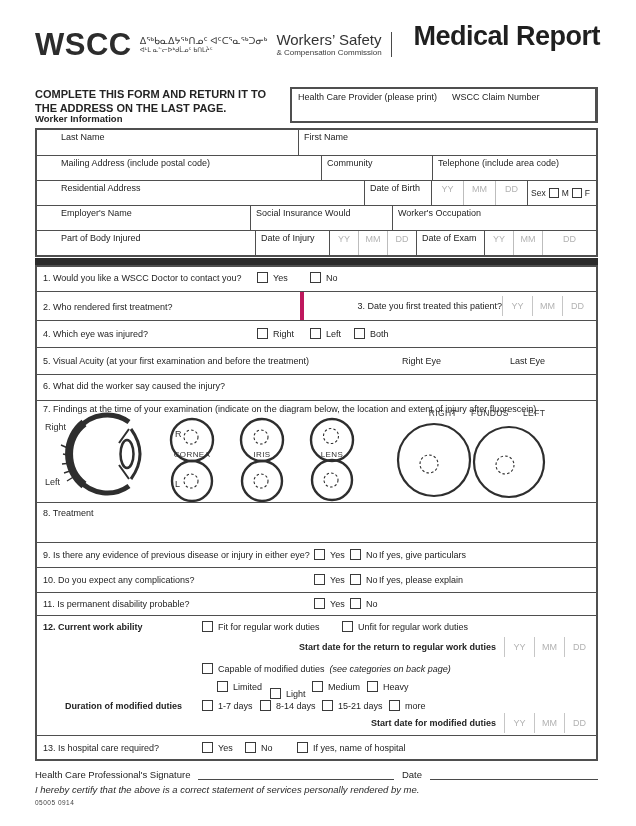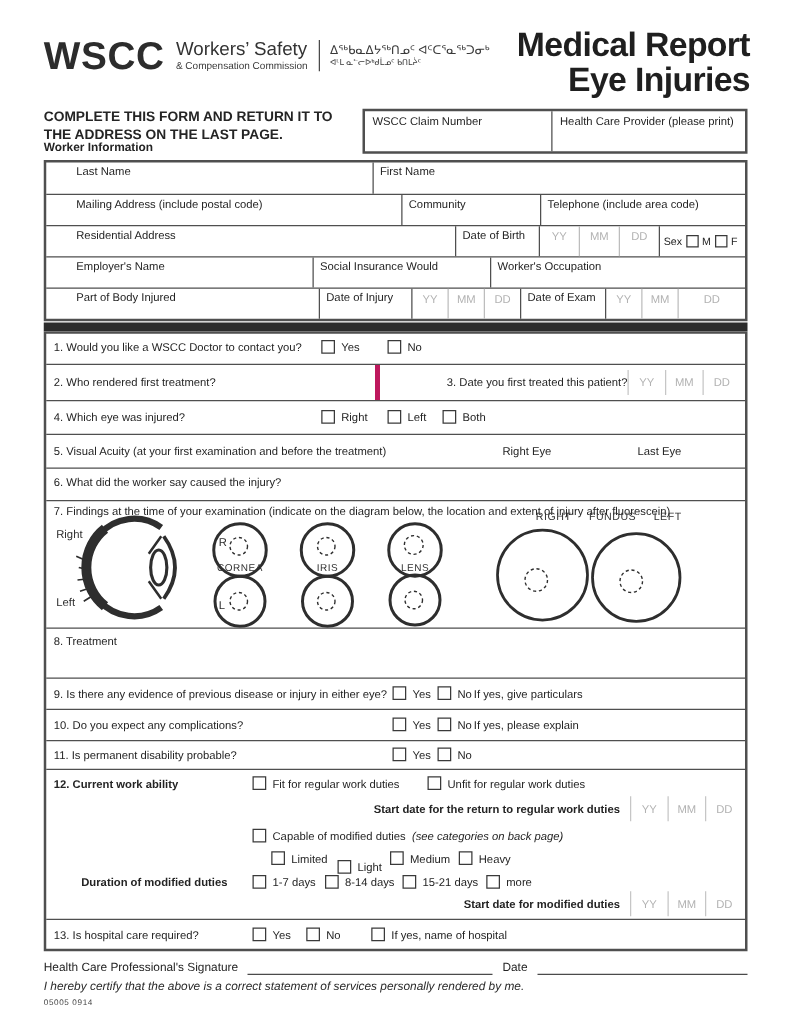--- a/index.html
+++ b/index.html
@@ -65,42 +65,41 @@
   #sig-line1 { flex:1; margin:0 8px; }
   #sig-line2 { width:168px; margin-left:8px; }
   #certification { position:absolute; left:35px; top:784px; font-size:9.5px; font-style:italic; color:#2a2a2a; }
   #form-code { position:absolute; left:35px; top:799px; font-size:6.5px; letter-spacing:0.5px; color:#444; }
 </style>
 </head>
 <body>
 
 <div id="logo-row">
   <div id="wscc">WSCC</div>
+  <div id="logo-syl">
+    <div id="logo-syl1">ᐃᖅᑲᓇᐃᔭᖅᑎᓄᑦ ᐊᑦᑕᕐᓇᖅᑐᓂᒃ</div>
+    <div id="logo-syl2">ᐊᒻᒪ ᓇᓪᓕᐅᒃᑯᒫᓄᑦ ᑲᑎᒪᔩᑦ</div>
+  </div>
   <div id="logo-names">
     <div id="logo-name1">Workers’ Safety</div>
     <div id="logo-name2">&amp; Compensation Commission</div>
   </div>
-  <div id="logo-syl">
-    <div id="logo-syl1">ᐃᖅᑲᓇᐃᔭᖅᑎᓄᑦ ᐊᑦᑕᕐᓇᖅᑐᓂᒃ</div>
-    <div id="logo-syl2">ᐊᒻᒪ ᓇᓪᓕᐅᒃᑯᒫᓄᑦ ᑲᑎᒪᔩᑦ</div>
-  </div>
 </div>
 <div id="form-title">
   <div>Medical Report</div>
-  <div>Eye Injuries</div>
 </div>
 
 <div id="instructions">COMPLETE THIS FORM AND RETURN IT TO THE ADDRESS ON THE LAST PAGE.</div>
 
 <div id="claim-box">
+  <div id="claim-cell-right" class="claim-cell">
+    <span>Health Care Provider (please print)</span>
+  </div>
   <div id="claim-cell-left" class="claim-cell">
     <span>WSCC Claim Number</span>
-  </div>
-  <div id="claim-cell-right" class="claim-cell">
-    <span>Health Care Provider (please print)</span>
   </div>
 </div>
 
 <div id="worker-info-label">Worker Information</div>
 
 <div id="worker-table">
   <div class="wrow">
     <div class="wcell" style="width:261px"><span>Last Name</span></div>
     <div class="wcell" style="flex:1"><span>First Name</span></div>
   </div>

